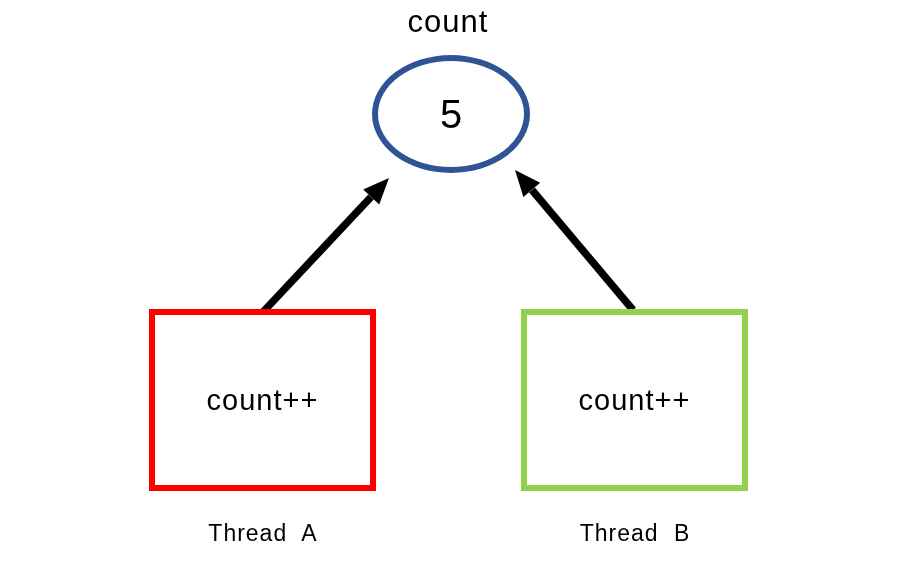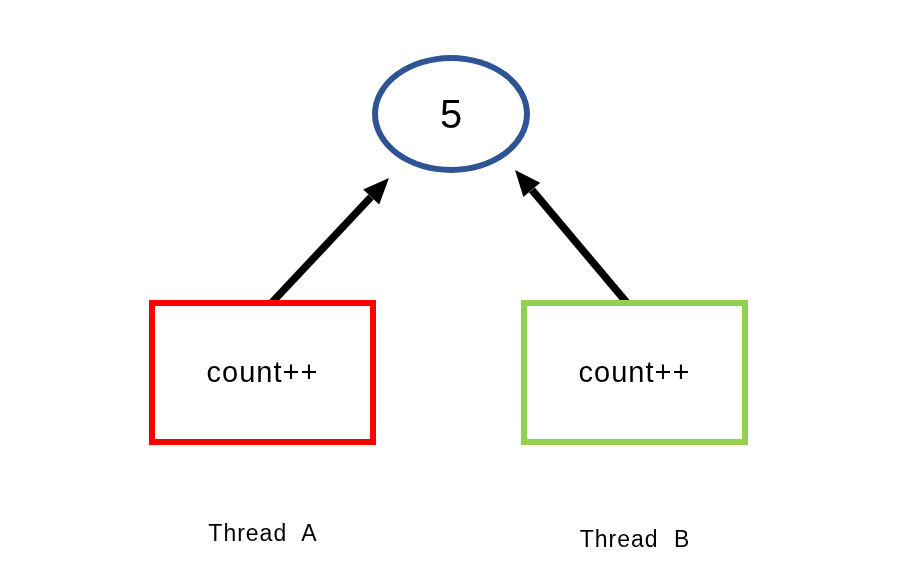--- a/index.html
+++ b/index.html
@@ -47,23 +47,23 @@
   .arrows-layer {
     position: absolute;
     left: 0;
     top: 0;
     width: 923px;
     height: 580px;
     pointer-events: none;
   }
   .thread-box {
     position: absolute;
-    top: 300px;
+    top: 309px;
     width: 227px;
-    height: 145px;
+    height: 182px;
     box-sizing: border-box;
     background: var(--background, #FFFFFF);
     display: flex;
     align-items: center;
     justify-content: center;
   }
   .thread-box.a {
     left: 149px;
     border: 6px solid var(--thread-a-border, #FF0000);
   }
@@ -80,35 +80,36 @@
     position: absolute;
     top: 520px;
     width: 210px;
     text-align: center;
     font-size: 23px;
     color: var(--text, #000000);
     word-spacing: 8px;
     letter-spacing: 1px;
   }
   .thread-label.a { left: 158px; }
-  .thread-label.b { left: 530px; margin-top: 6px; }
+  .thread-label.b { left: 530px; }
   .arrow-line {
     stroke: var(--arrow, #000000);
     stroke-width: 7.5;
   }
   .arrow-head {
     fill: var(--arrow, #000000);
     stroke: none;
   }
 </style>
 </head>
 <body>
 
 <div class="canvas">
 
+  <div class="counter-title">count</div>
 
   <div class="counter-ellipse">
     <span class="counter-value">5</span>
   </div>
 
   <svg class="arrows-layer" viewBox="0 0 923 580" xmlns="http://www.w3.org/2000/svg">
     <g>
       <line class="arrow-line" x1="263" y1="312" x2="371" y2="197"></line>
       <polygon class="arrow-head" points="389,178 379.2,204.4 363.2,189.4"></polygon>
     </g>

